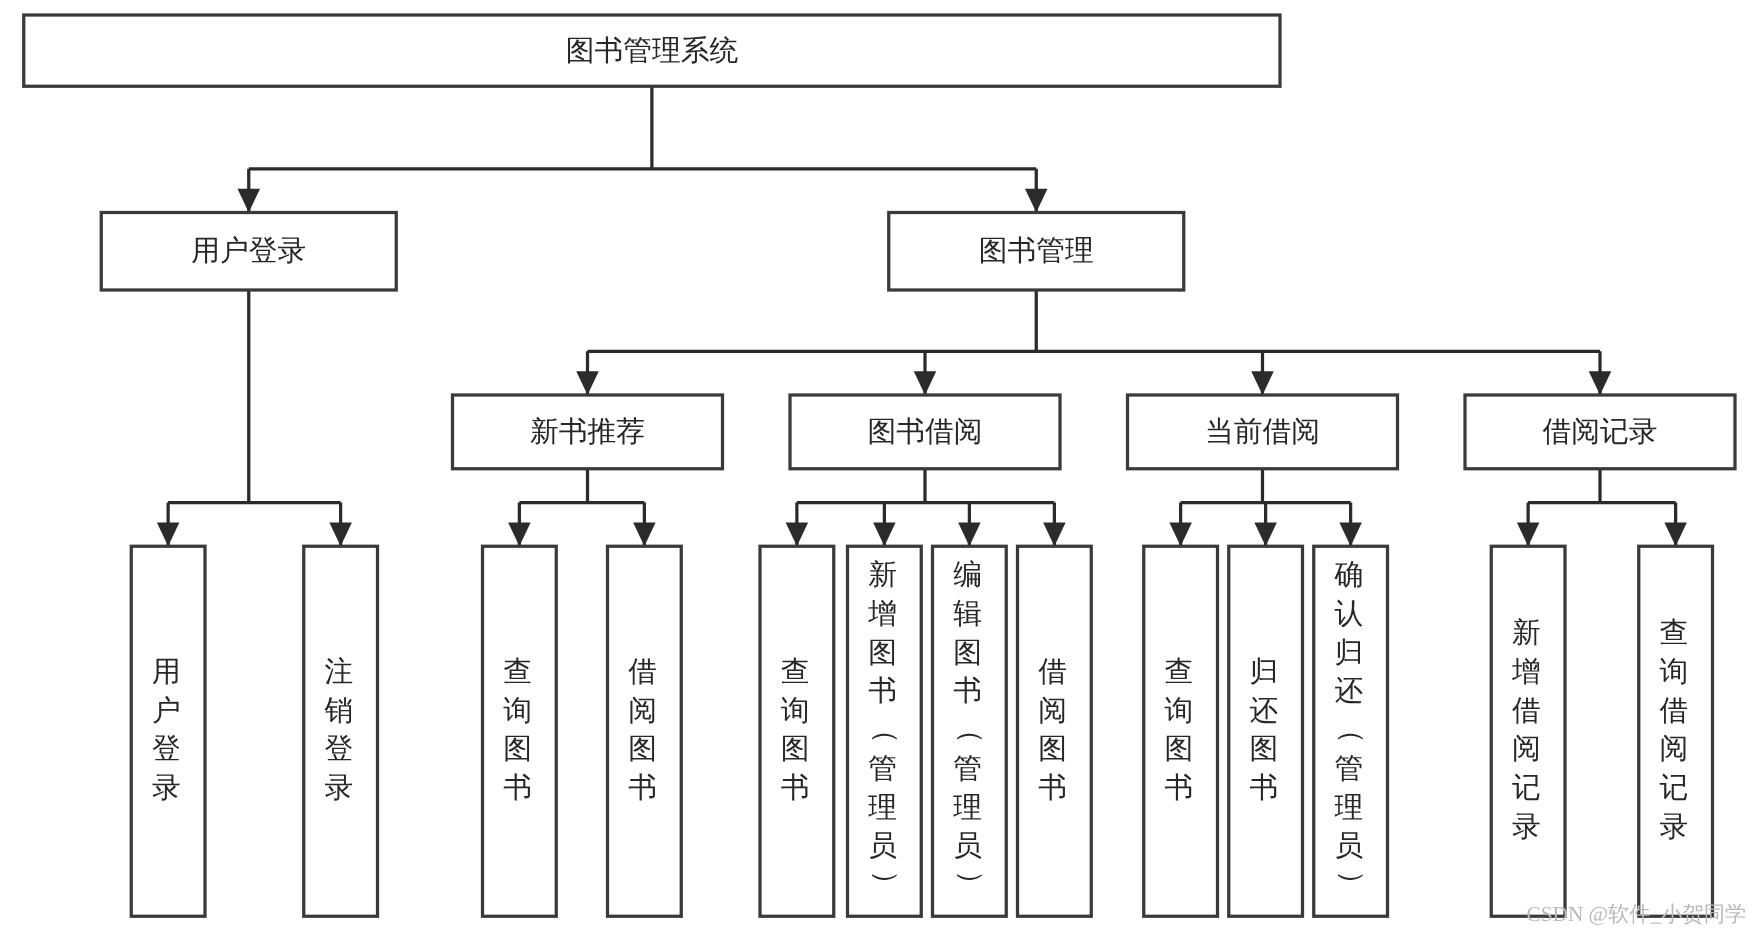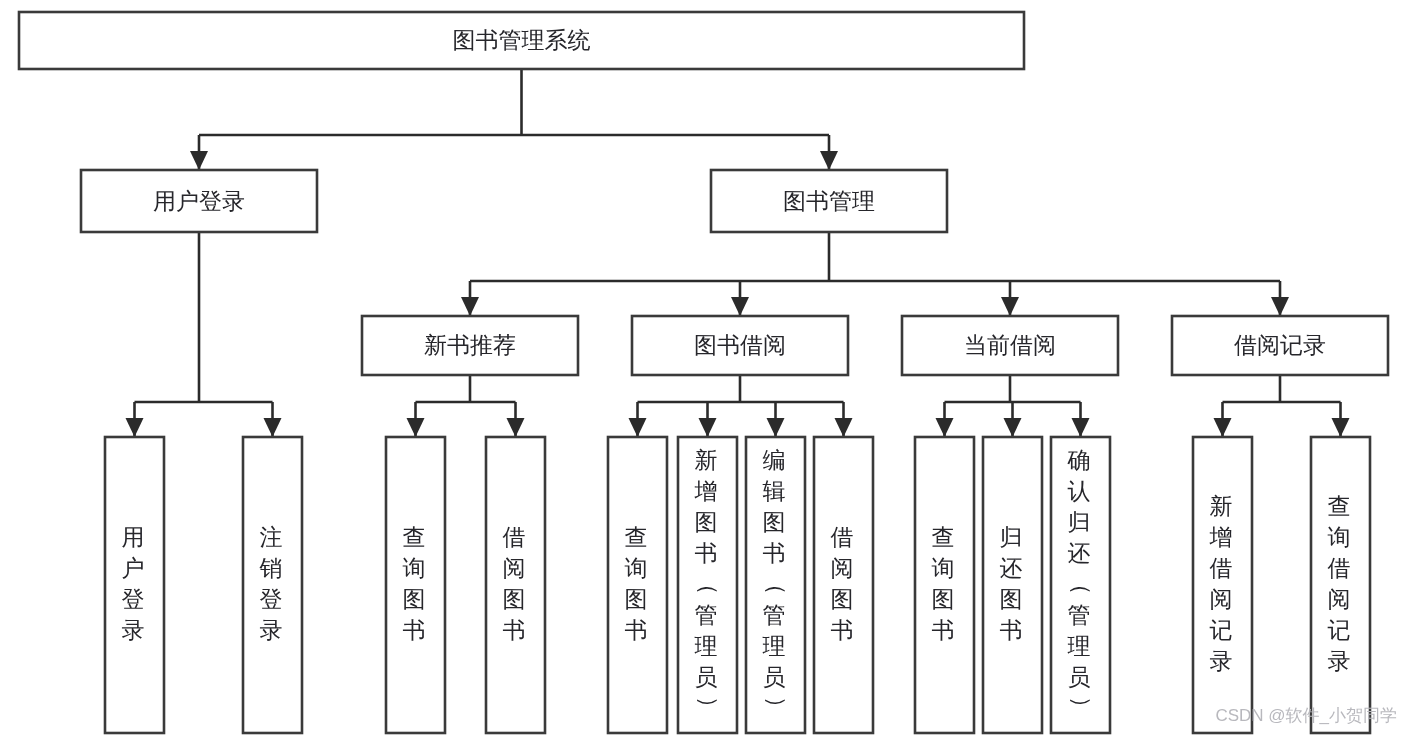--- a/index.html
+++ b/index.html
@@ -51,22 +51,22 @@
     fill: none;
     stroke-linecap: butt;
   }
   .arrow-head {
     fill: #2b2b2b;
     stroke: none;
   }
   .watermark {
     position: absolute;
     right: 8px;
-    bottom: 20px;
-    font-family: Liberation Sans, sans-serif;
+    bottom: 4px;
+    font-family: Liberation Serif, serif;
     font-size: 17px;
     color: #b8b8bd;
     white-space: nowrap;
     user-select: none;
   }
 </style>
 </head>
 <body>
 
 <div id="diagram-root">

